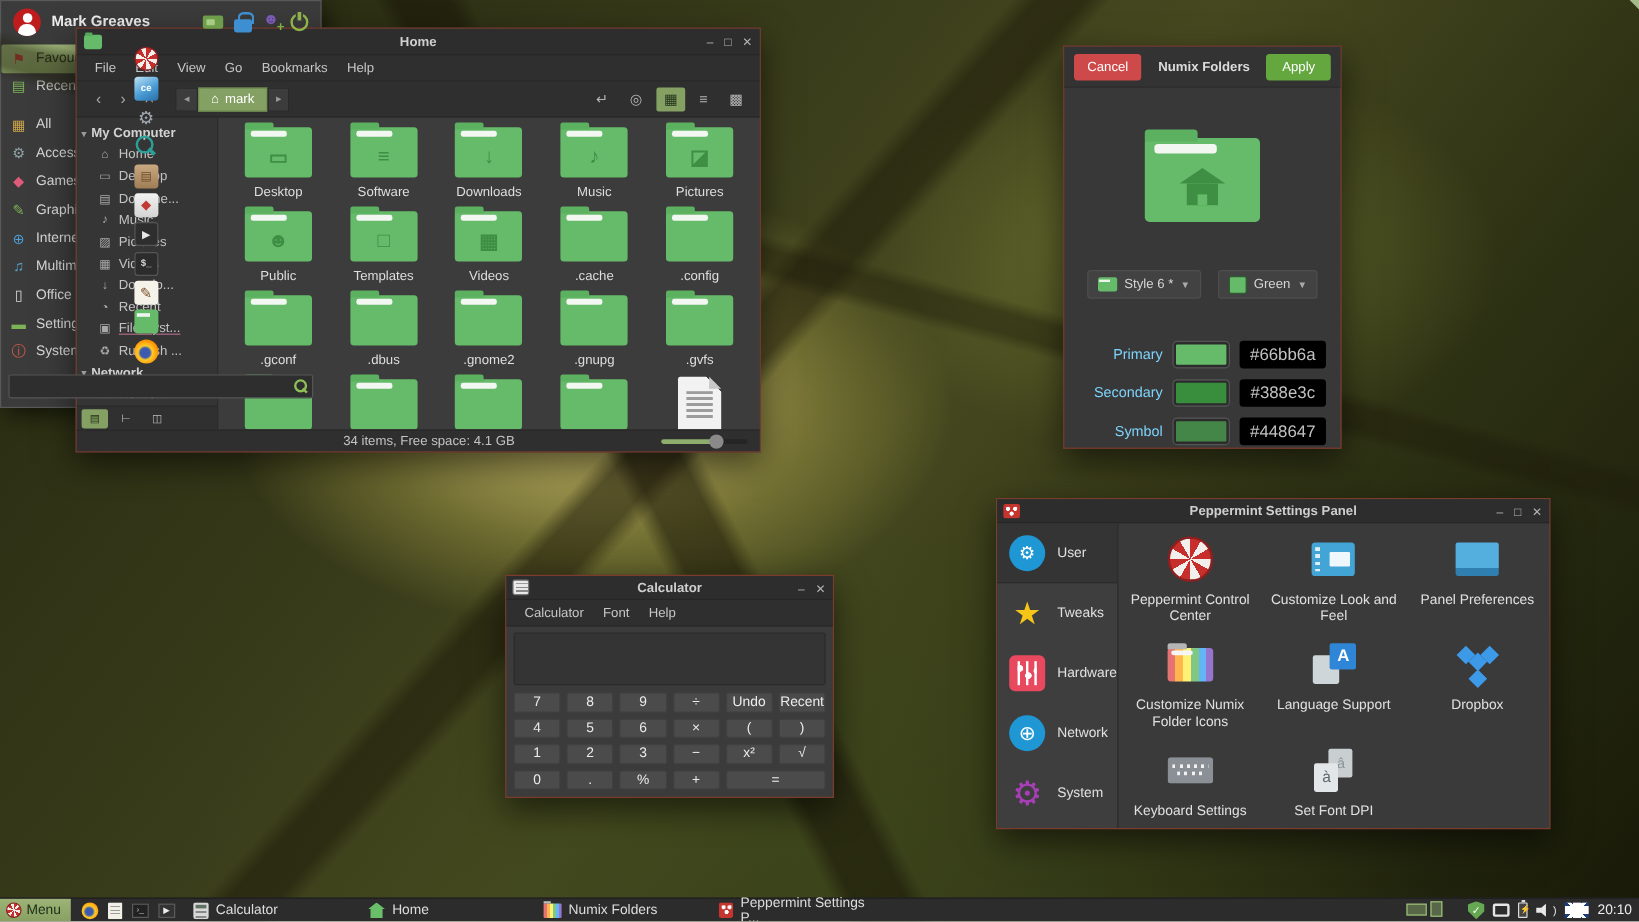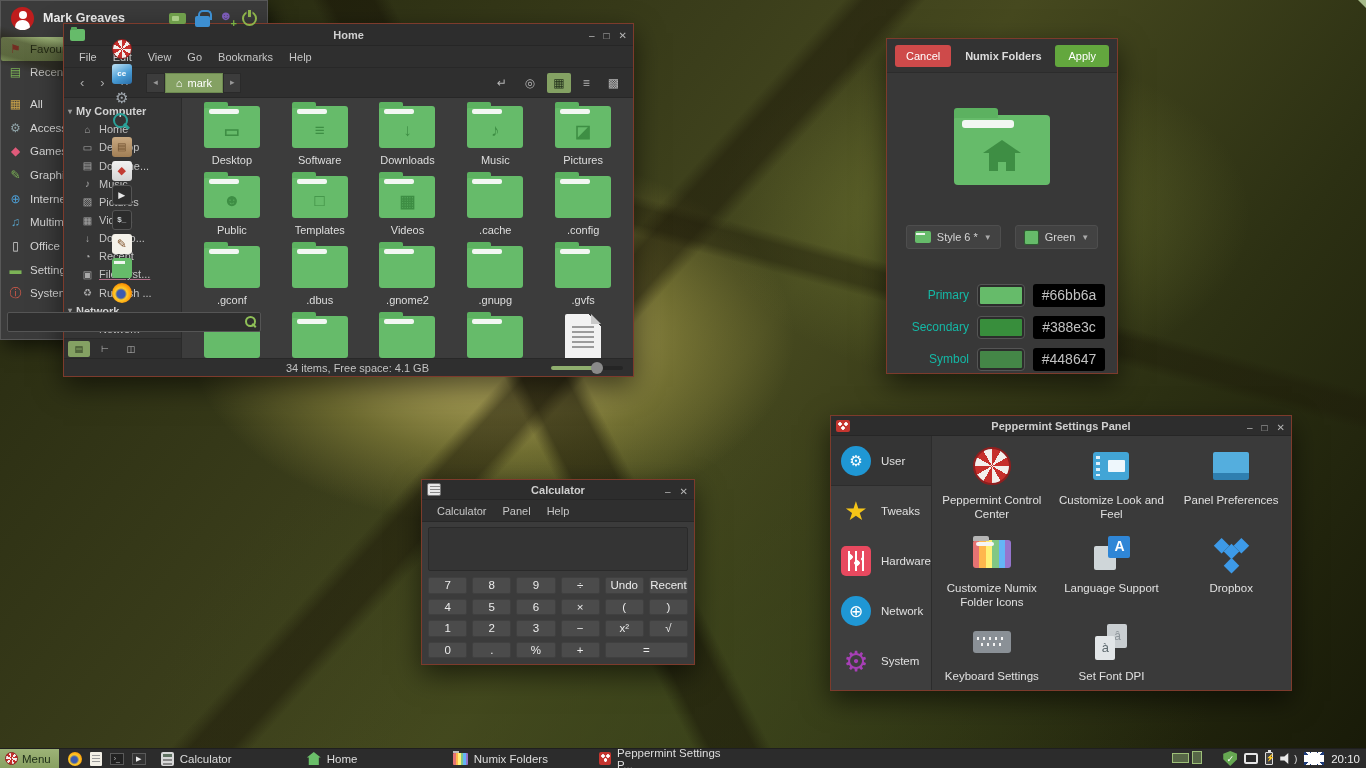--- a/index.html
+++ b/index.html
@@ -80,21 +80,21 @@
   .househ { position:relative; width:26px; height:18px; background:#3e8e44; margin-top:10px; }
   .househ::before { content:""; position:absolute; left:-6px; bottom:18px; border-left:19px solid transparent; border-right:19px solid transparent; border-bottom:13px solid #3e8e44; }
   .househ::after { content:""; position:absolute; left:9px; bottom:0; width:8px; height:9px; background:#66bb6a; }
   .nx-drops { display:flex; justify-content:center; gap:14px; margin-top:40px; }
   .drop { background:#424242; border:1px solid #4e4e4e; border-radius:3px; height:24px; display:flex; align-items:center; gap:6px; padding:0 8px; color:#d5d5d5; }
   .drop .mini-folder { width:16px; height:12px; background:#66bb6a; border-radius:2px; position:relative; }
   .drop .mini-folder::before { content:""; position:absolute; left:1px; top:2px; width:9px; height:2px; background:#eef5ee; }
   .drop .swatch { width:15px; height:15px; background:#66bb6a; border:1px solid #2e5c31; border-radius:2px; }
   .drop .arrow { font-size:8px; color:#aaa; }
   .nx-row { display:flex; align-items:center; justify-content:flex-end; gap:9px; margin:8px 12px 0 0; height:24px; }
-  .nx-row .nlabel { color:#14b8a6; font-size:12px; }
+  .nx-row .nlabel { color:#7dd3fc; font-size:12px; }
   .nx-row .cswatch { width:46px; height:21px; border-radius:3px; border:2px solid #2c2c2c; outline:1px solid #555; }
   .nx-row .hex { width:72px; height:23px; background:#000000; border-radius:3px; color:#c2c2c2; display:flex; align-items:center; justify-content:center; font-size:14px; }
 
   
   #menuwin { left:0; top:408px; width:268px; height:340px; background:#3b3b3b; border:1px solid #585858; box-shadow:4px 6px 18px rgba(0,0,0,.6); display:flex; flex-direction:column; }
   #menuwin::after { content:""; position:absolute; right:-1px; top:-1px; border-top:10px solid #a7bb8a; border-left:10px solid transparent; }
   .mn-head { height:34px; display:flex; align-items:center; padding:0 10px; gap:9px; }
   .avatar { width:23px; height:23px; border-radius:50%; background:#bf1d1d; position:relative; overflow:hidden; }
   .avatar::before { content:""; position:absolute; left:7.5px; top:4px; width:8px; height:8px; border-radius:50%; background:#fff; }
   .avatar::after { content:""; position:absolute; left:4px; top:13px; width:15px; height:10px; border-radius:7px 7px 0 0; background:#fff; }
@@ -607,21 +607,21 @@
     <div class="tbar">
       <span class="calcico"></span>
       <span class="ttl">Calculator</span>
       <span class="wbtns">
         <span>–</span>
         <span>✕</span>
       </span>
     </div>
     <div class="mbar">
       <span>Calculator</span>
-      <span>Panel</span>
+      <span>Font</span>
       <span>Help</span>
     </div>
     <div class="calc-display"></div>
     <div class="keys">
       <span class="key">7</span>
       <span class="key">8</span>
       <span class="key">9</span>
       <span class="key">÷</span>
       <span class="key">Undo</span>
       <span class="key">Recent</span>

